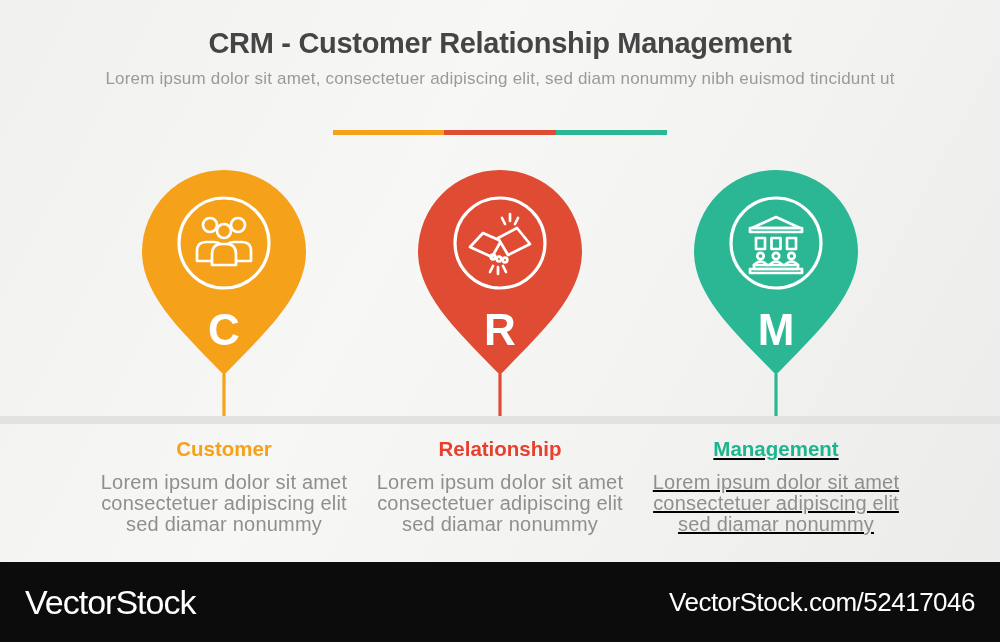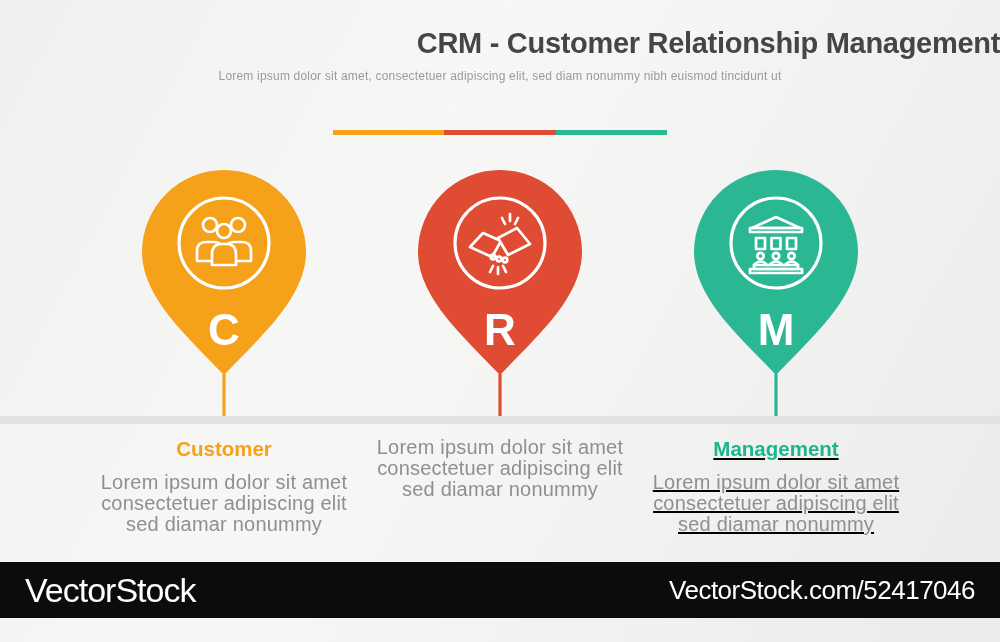--- a/index.html
+++ b/index.html
@@ -4,25 +4,25 @@
 <style>
   html,body{margin:0;padding:0;background:#ddd;}
   .stage{
     position:relative;width:1000px;height:642px;overflow:hidden;
     font-family:"Liberation Sans",sans-serif;
     background:linear-gradient(118deg,#f0f0ee 0%,#f7f7f5 38%,#f3f3f1 62%,#ebebe9 100%);
   }
   
   .title{
     position:absolute;top:27px;left:0;width:100%;margin:0;
-    text-align:right;font-size:29px;font-weight:700;color:#454545;letter-spacing:-.3px;
+    text-align:center;font-size:29px;font-weight:700;color:#454545;letter-spacing:-.3px;
   }
   .sub{
     position:absolute;left:0;width:100%;margin:0;text-align:center;
-    font-size:12px;color:#9a9a9a;letter-spacing:.2px;
+    font-size:17px;color:#9a9a9a;letter-spacing:.2px;
   }
   .sub.l1{top:69px;}
   .sub.l2{top:93px;}
   .divider{position:absolute;top:130px;left:333px;width:334px;height:5px;display:flex;}
   .divider .seg{flex:1 1 0;height:100%;}
   .seg-orange{background:#F5A11A;}
   .seg-red{background:#E04B33;}
   .seg-teal{background:#2BB794;}
 
   
@@ -51,21 +51,21 @@
   .label-block.p1{left:360px;}
   .label-block.p2{left:636px;text-decoration:underline;}
   .label-title{margin:0 0 11px 0;font-size:20.5px;font-weight:700;}
   .label-title.c0{color:#F6A117;}
   .label-title.c1{color:#E8402F;}
   .label-title.c2{color:#1CB68E;}
   .label-line{margin:0;font-size:20px;line-height:21px;color:#8f8f8f;letter-spacing:.2px;}
 
   
   .watermark-bar{
-    position:absolute;top:562px;left:0;width:1000px;height:56px;background:#0c0c0c;
+    position:absolute;top:562px;left:0;width:1000px;height:80px;background:#0c0c0c;
     display:flex;align-items:center;justify-content:space-between;
     padding:0 25px;box-sizing:border-box;
   }
   .wm-logo{color:#fff;font-size:34px;letter-spacing:-1px;}
   .wm-url{color:#fff;font-size:26px;letter-spacing:-.5px;}
 </style>
 </head>
 <body>
 
 <div class="stage">
@@ -145,20 +145,21 @@
   <div class="band"></div>
 
   <div class="label-block p0">
     <h2 class="label-title c0">Customer</h2>
     <p class="label-line">Lorem ipsum dolor sit amet</p>
     <p class="label-line">consectetuer adipiscing elit</p>
     <p class="label-line">sed diamar nonummy</p>
   </div>
 
   <div class="label-block p1">
+    <h2 class="label-title c1">Relationship</h2>
     <p class="label-line">Lorem ipsum dolor sit amet</p>
     <p class="label-line">consectetuer adipiscing elit</p>
     <p class="label-line">sed diamar nonummy</p>
   </div>
 
   <div class="label-block p2">
     <h2 class="label-title c2">Management</h2>
     <p class="label-line">Lorem ipsum dolor sit amet</p>
     <p class="label-line">consectetuer adipiscing elit</p>
     <p class="label-line">sed diamar nonummy</p>

